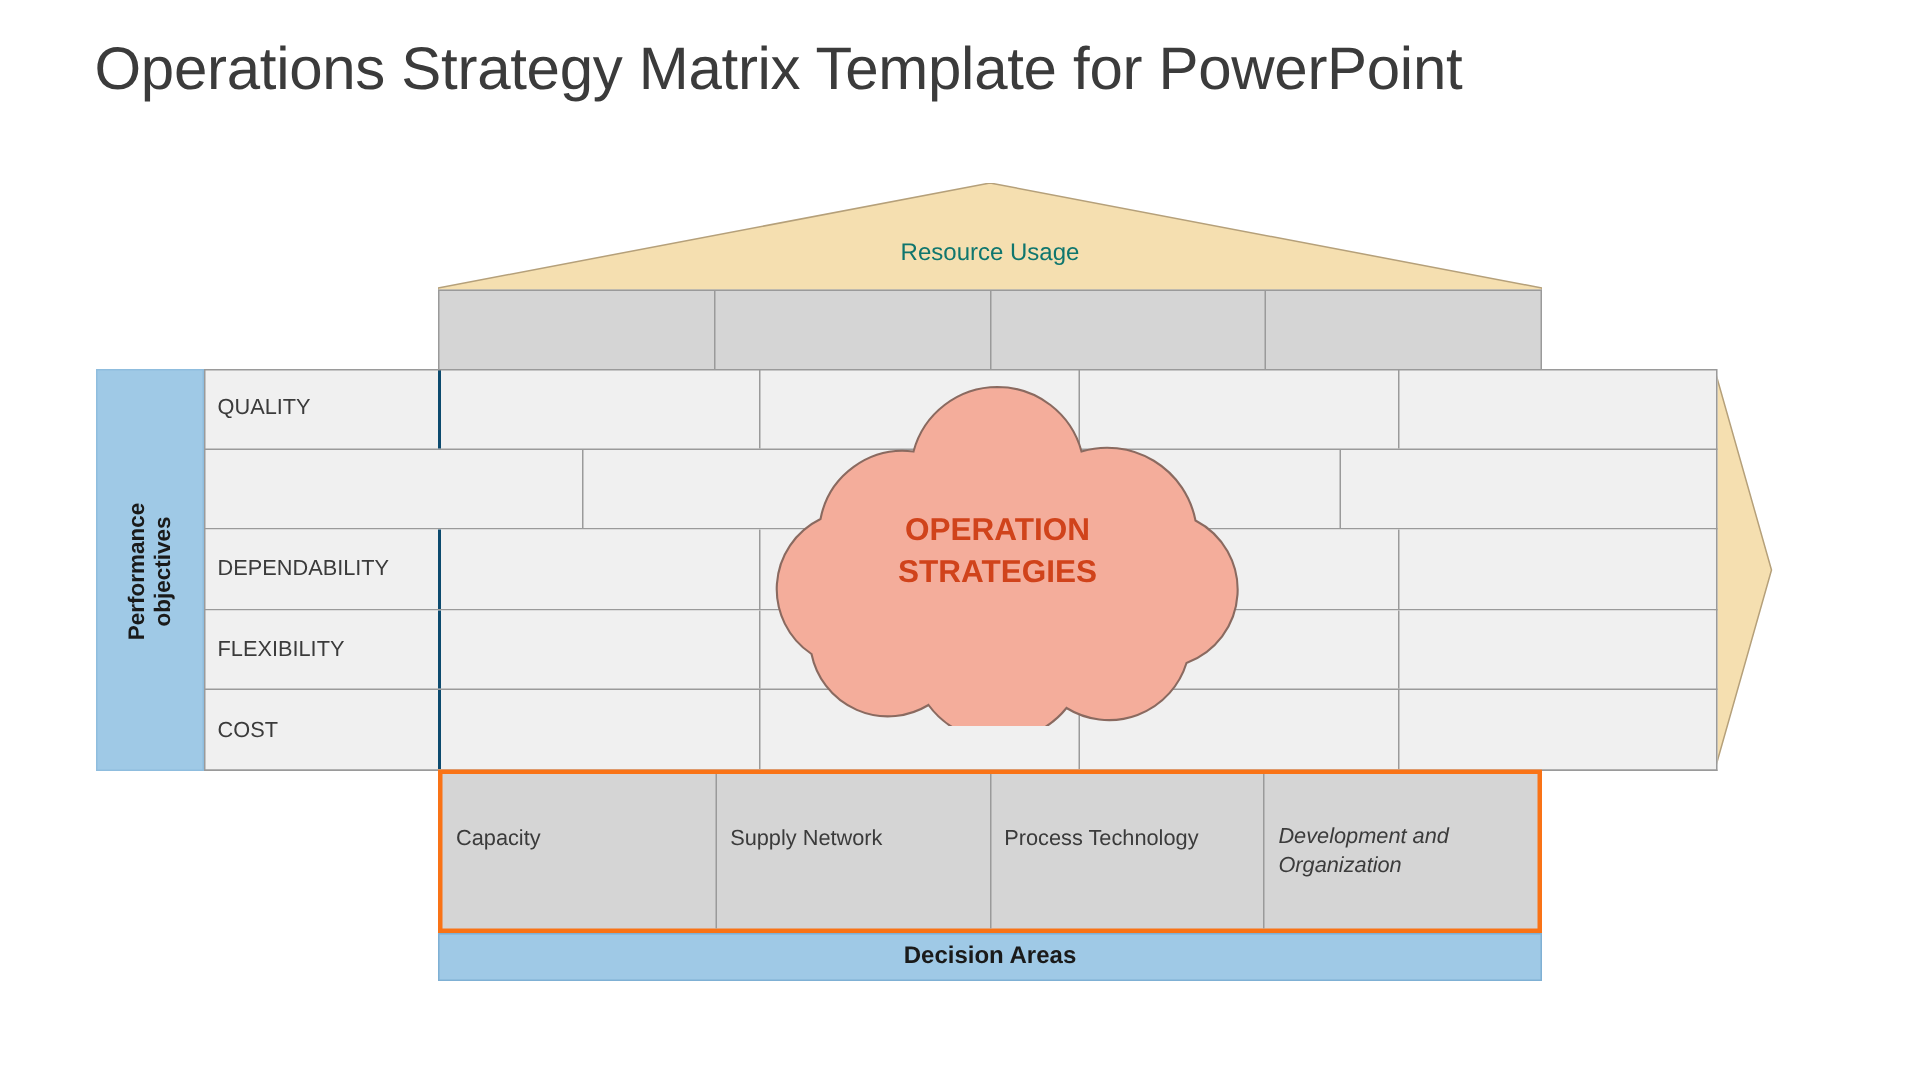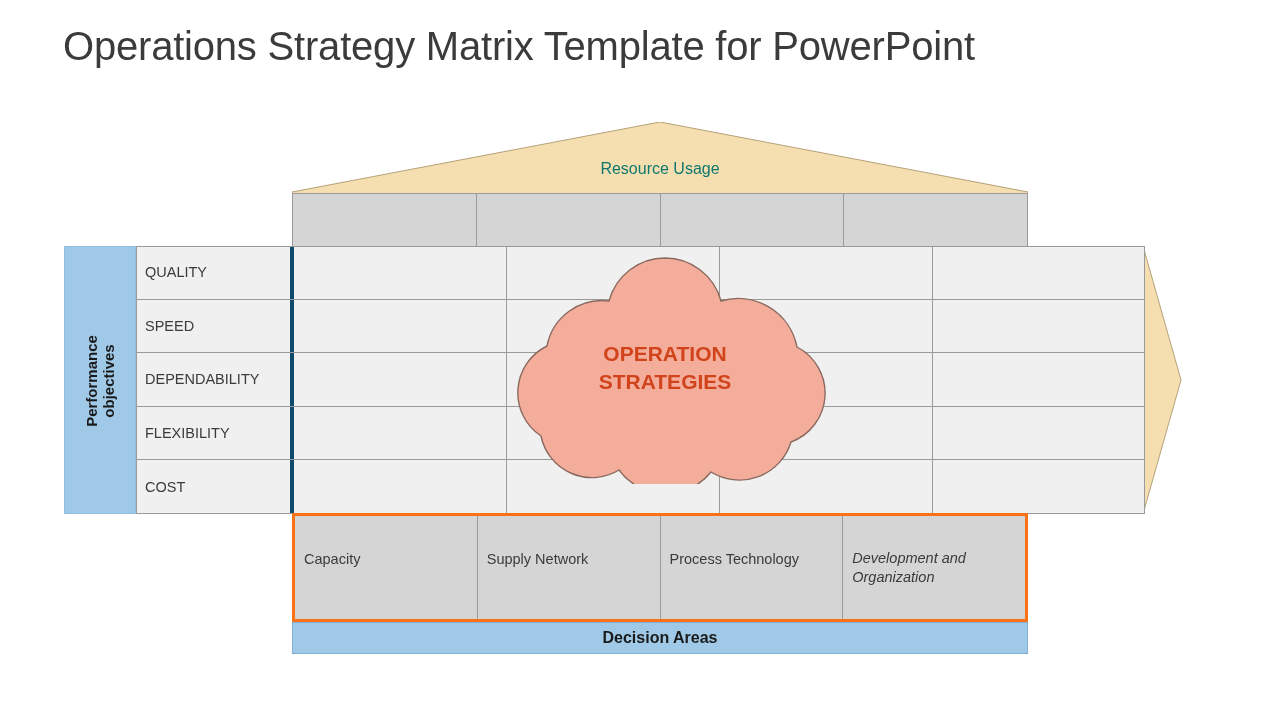--- a/index.html
+++ b/index.html
@@ -173,21 +173,21 @@
     height: 53.6px;
     background: #f0f0f0;
     border-bottom: 1px solid #9a9a9a;
     box-sizing: border-box;
     display: flex;
   }
   .matrix-row:last-child { border-bottom: 1px solid #9a9a9a; }
   .matrix-row .row-head {
     width: 158px;
     flex: 0 0 158px;
-    border-right: 4px solid #0c4a6e;
+    border-right: 2px solid #0c4a6e;
     box-sizing: border-box;
     display: flex;
     align-items: center;
     padding-left: 9px;
     font-size: 14.5px;
     color: #3b3b3b;
   }
   .matrix-row .cell {
     flex: 1 1 0;
     border-right: 1px solid #9a9a9a;
@@ -271,21 +271,20 @@
 
     <div class="matrix-row">
       <div class="row-head">QUALITY</div>
       <div class="cell"></div>
       <div class="cell"></div>
       <div class="cell"></div>
       <div class="cell last"></div>
     </div>
 
     <div class="matrix-row">
-      <div class="row-head">SPEED</div>
       <div class="cell"></div>
       <div class="cell"></div>
       <div class="cell"></div>
       <div class="cell last"></div>
     </div>
 
     <div class="matrix-row">
       <div class="row-head">DEPENDABILITY</div>
       <div class="cell"></div>
       <div class="cell"></div>

